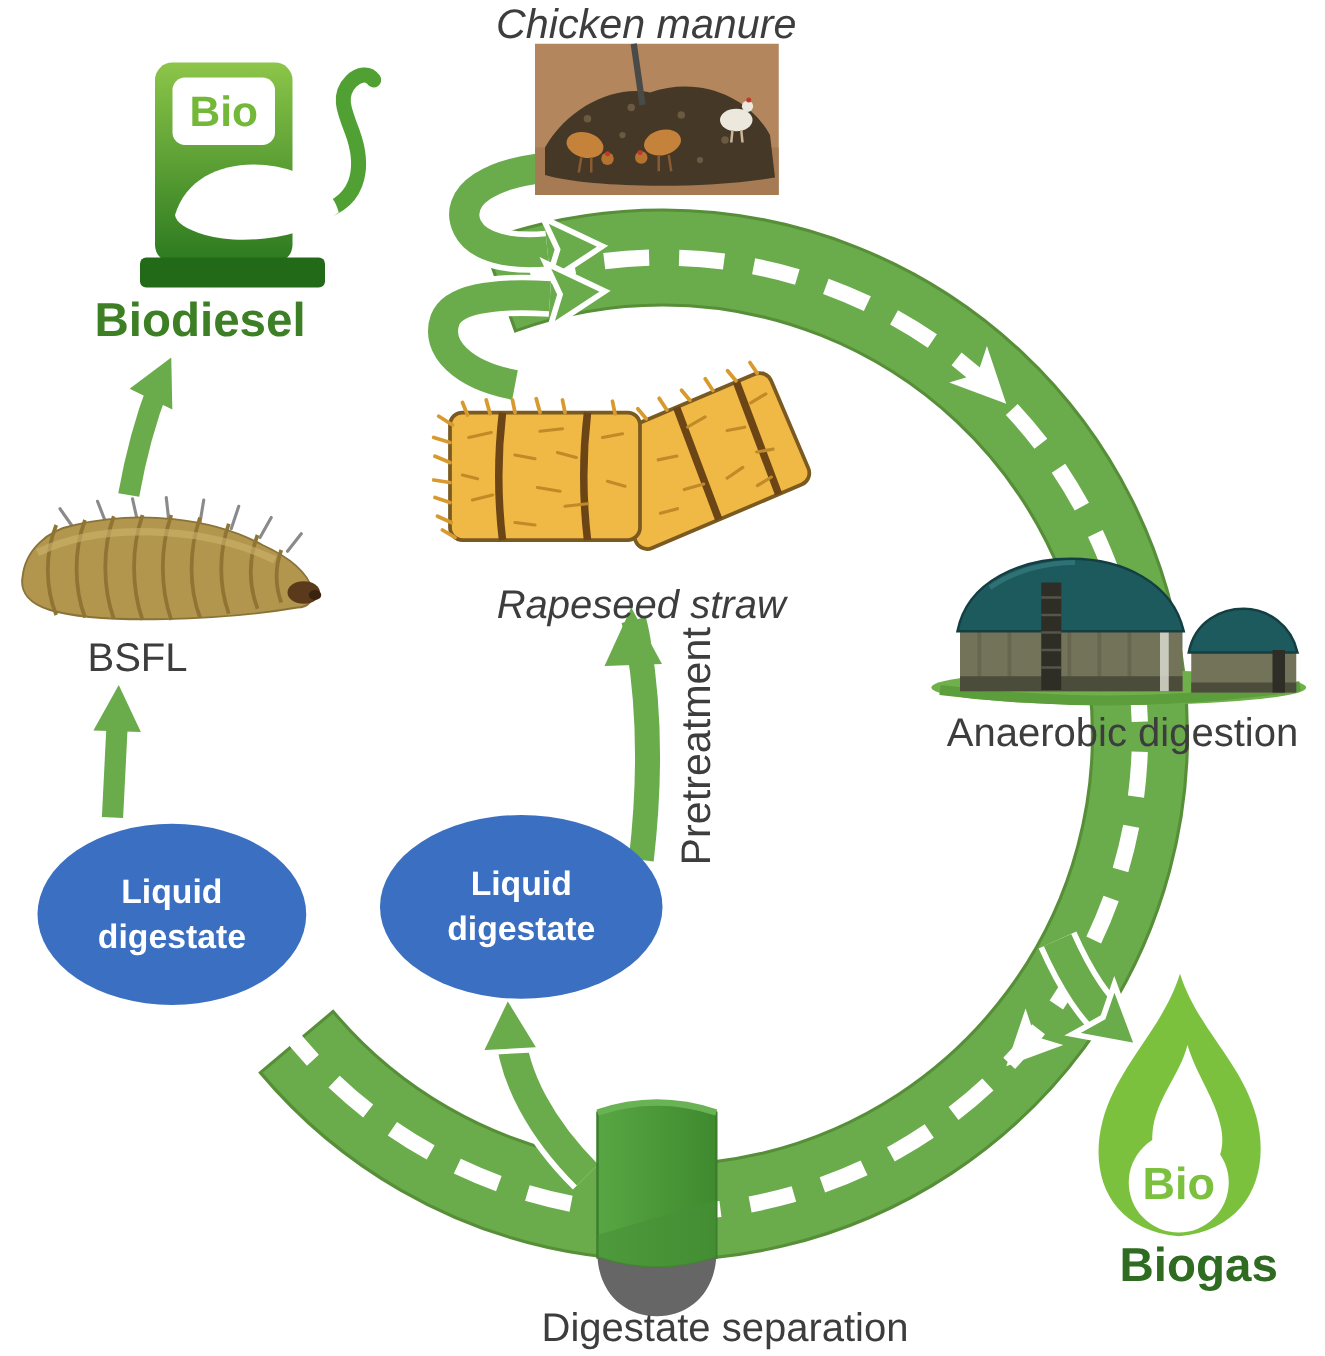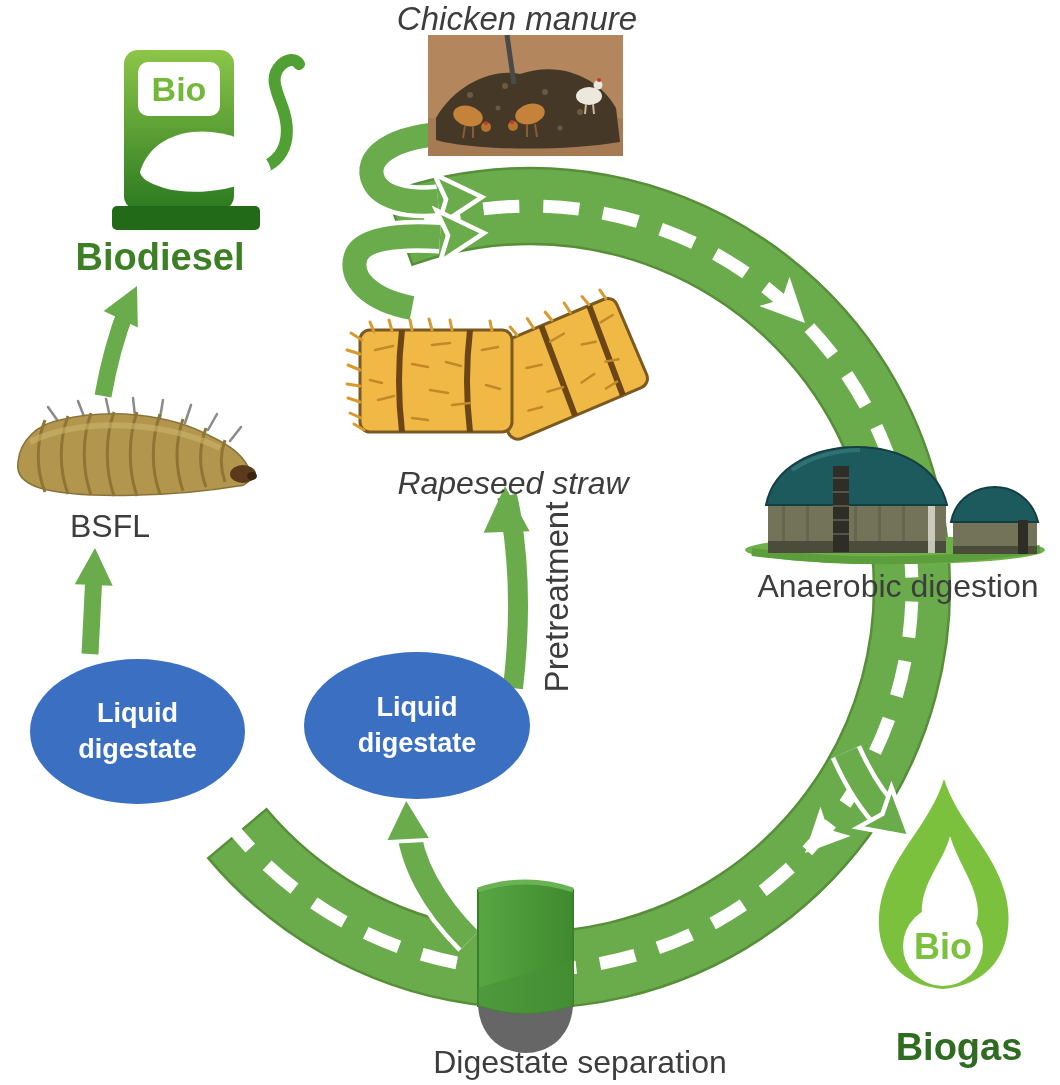--- a/index.html
+++ b/index.html
@@ -227,21 +227,21 @@
 <div class="brand" style="left:160px;top:236px;">Biodiesel</div>
 
 <div class="cap" style="left:110px;top:508px;">BSFL</div>
 
 <div class="cap" style="left:513px;top:465px;font-style:italic;">Rapeseed straw</div>
 
 <div class="vlabel">Pretreatment</div>
 
 <div class="cap" style="left:898px;top:568px;">Anaerobic digestion</div>
 
-<div class="brand brand-dark" style="left:959px;top:992px;margin-top:34px;">Biogas</div>
+<div class="brand brand-dark" style="left:959px;top:992px;">Biogas</div>
 
 <div class="cap" style="left:537px;top:1044px;margin-left:43px;">Digestate separation</div>
 
 <div class="ellipse solid">
   <span>Liquid</span>
   <span>digestate</span>
 </div>
 
 <div class="ellipse liquid">
   <span>Liquid</span>

